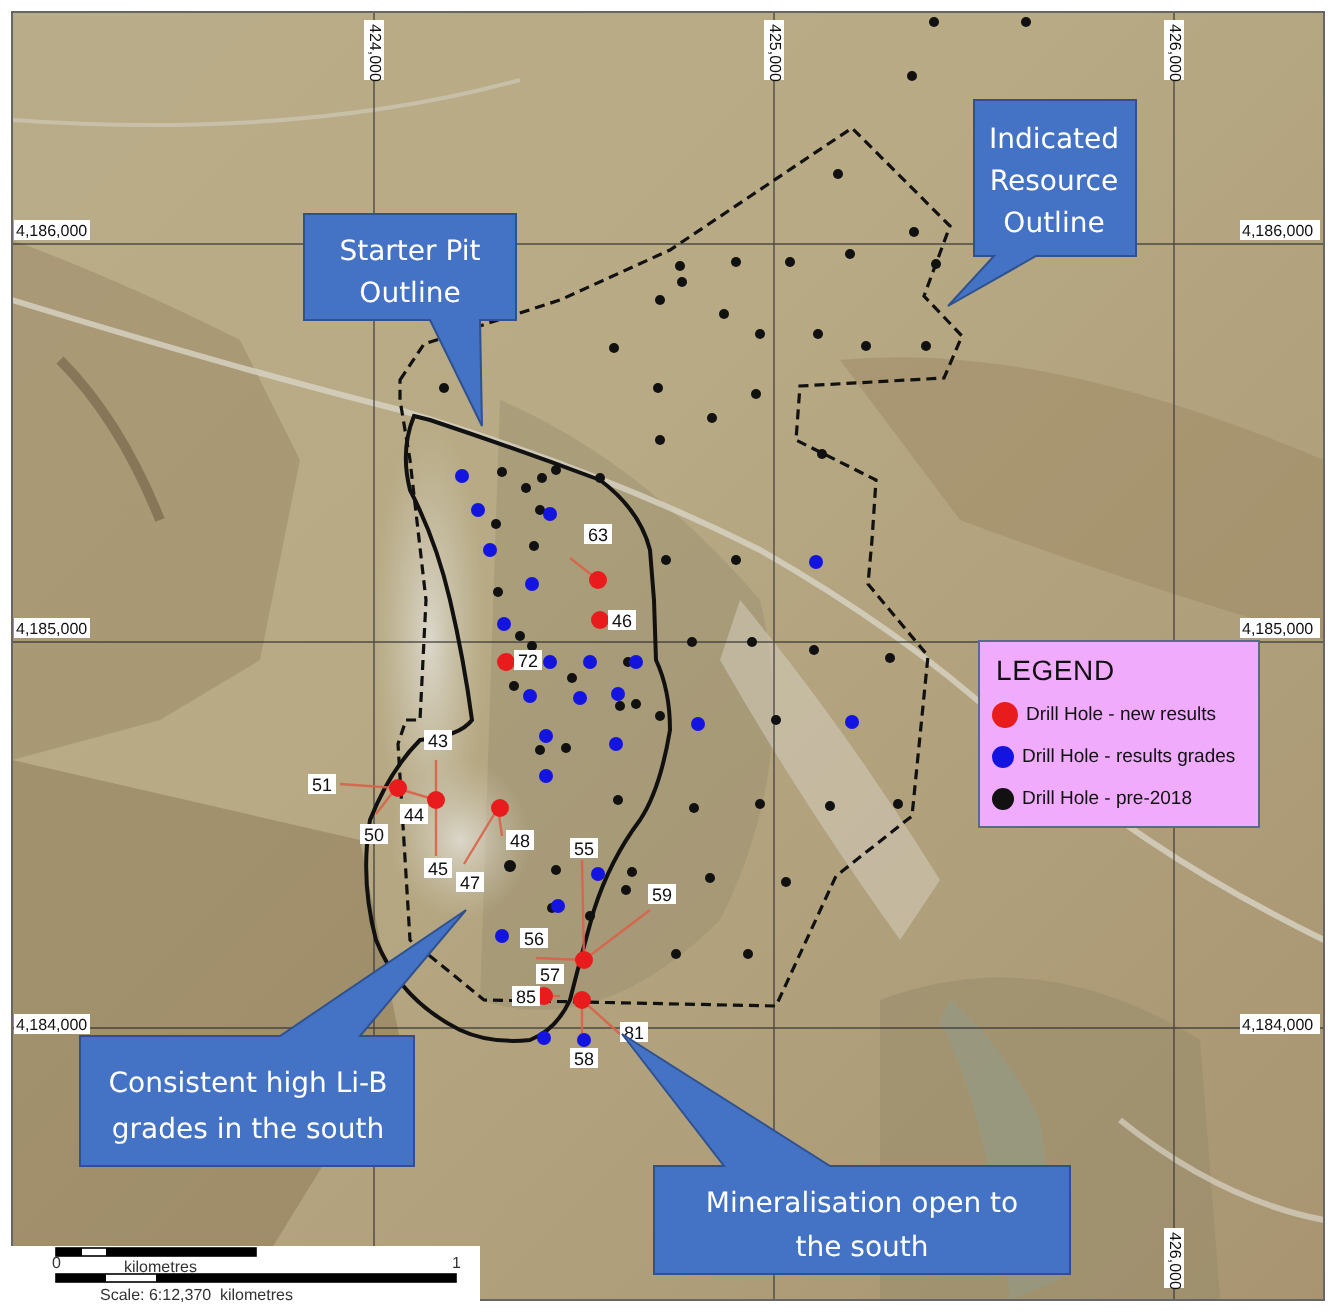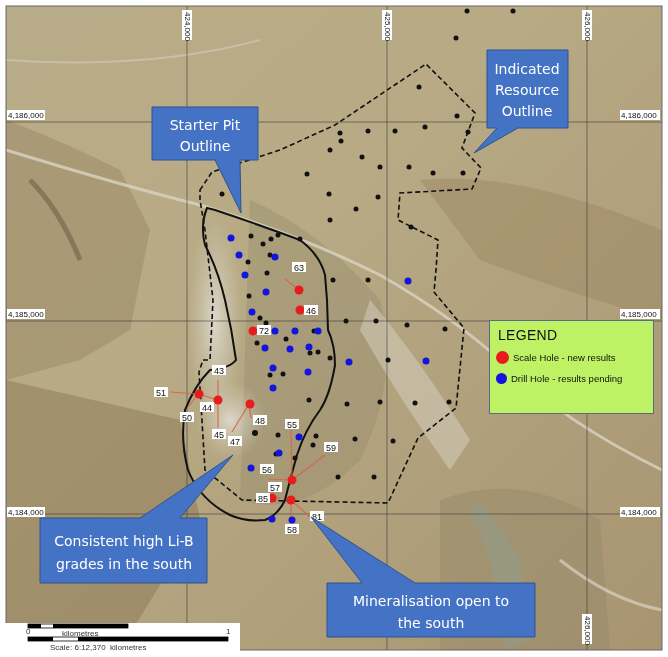--- a/index.html
+++ b/index.html
@@ -1,21 +1,21 @@
 <!DOCTYPE html>
 <html><head>
 <meta charset="utf-8">
 <style>
   html, body { margin:0; padding:0; background:#ffffff; }
   body { width:668px; height:657px; position:relative; overflow:hidden; font-family:"Liberation Sans", sans-serif; }
   #map { position:absolute; left:0; top:0; width:668px; height:657px; }
   .callout-text { font-family:"DejaVu Sans", sans-serif; fill:#ffffff; }
   .grid-label { font-family:"Liberation Sans", sans-serif; font-size:8px; fill:#111; }
   .hole-label { font-family:"Liberation Sans", sans-serif; font-size:9px; fill:#111; }
-  #legend { position:absolute; left:489px; top:320px; width:165px; height:94px; background:#bef264; border:1px solid #5a6a8a; box-sizing:border-box; padding:4px 6px; }
+  #legend { position:absolute; left:489px; top:320px; width:141px; height:94px; background:#f0abfc; border:1px solid #5a6a8a; box-sizing:border-box; padding:4px 6px; }
   #legend .title { font-size:14px; color:#111; margin:2px 0 4px 2px; letter-spacing:0.3px; }
   #legend .row { display:flex; align-items:center; height:21px; font-size:9.5px; color:#111; }
   #legend .dot { width:11px; height:11px; border-radius:50%; margin-right:4px; flex:0 0 auto; }
   #legend .dot.big { width:13px; height:13px; }
   #scalebar { position:absolute; left:0; top:623px; width:240px; height:30px; background:#ffffff; }
   #scalebar .txt { position:absolute; font-size:8px; color:#333; }
 </style>
 </head>
 <body>
 
@@ -314,25 +314,29 @@
     <text class="callout-text" x="431" y="628" text-anchor="middle" font-size="14">the south</text>
   </g>
 
   <rect x="6" y="6" width="656" height="644" fill="none" stroke="#666" stroke-width="1"></rect>
 </svg>
 
 <div id="legend">
   <div class="title">LEGEND</div>
   <div class="row">
     <span class="dot big" style="background:#e81c1c"></span>
-    <span>Scale Hole - new results</span>
+    <span>Drill Hole - new results</span>
   </div>
   <div class="row">
     <span class="dot" style="background:#1414e0"></span>
-    <span>Drill Hole - results pending</span>
+    <span>Drill Hole - results grades</span>
+  </div>
+  <div class="row">
+    <span class="dot" style="background:#111111"></span>
+    <span>Drill Hole - pre-2018</span>
   </div>
 </div>
 
 <div id="scalebar">
   <svg width="240" height="30" style="position:absolute;left:0;top:0">
     <rect x="28" y="1" width="100" height="4" fill="#fff" stroke="#000" stroke-width="0.8"></rect>
     <rect x="28" y="1" width="13" height="4" fill="#000"></rect>
     <rect x="53" y="1" width="25" height="4" fill="#000"></rect>
     <rect x="78" y="1" width="50" height="4" fill="#000"></rect>
     <rect x="28" y="14" width="200" height="4" fill="#fff" stroke="#000" stroke-width="0.8"></rect>

